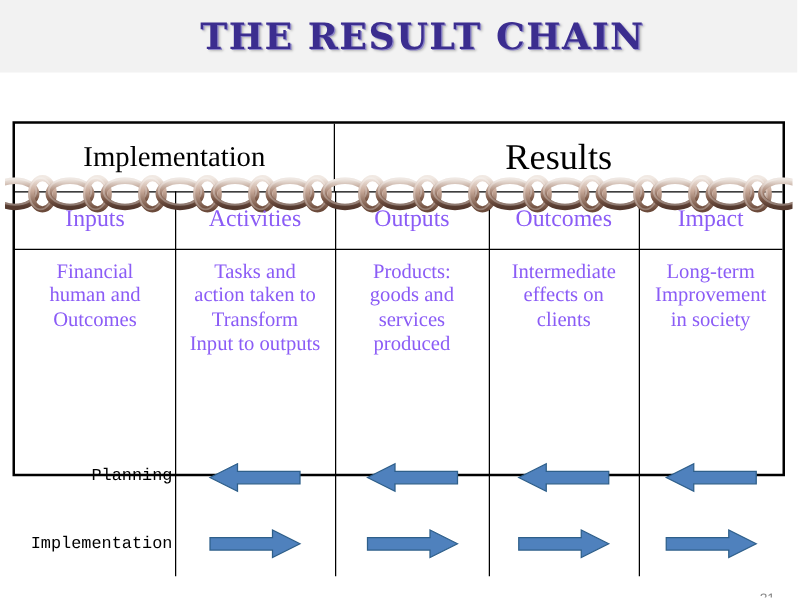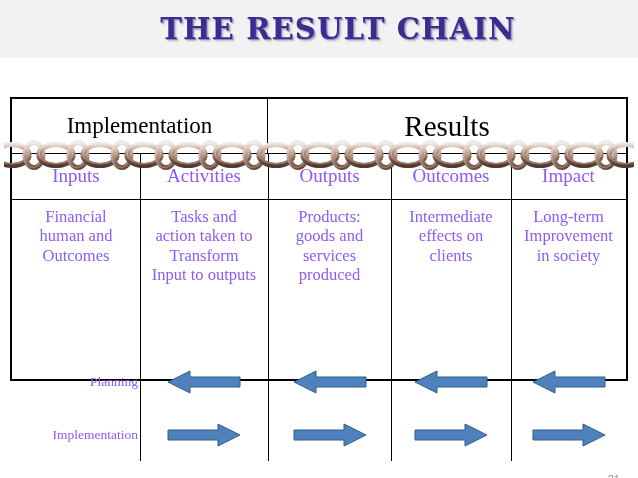--- a/index.html
+++ b/index.html
@@ -141,23 +141,23 @@
     position: absolute;
     left: -8px;
     top: 40px;
     width: 630px;
     height: 32px;
     pointer-events: none;
   }
 
   
   .arrow-row-label {
-    font-family: Liberation Serif, serif;
+    font-family: Liberation Mono, monospace;
     font-size: 13.5px;
-    color: #8b5cf6;
+    color: #000000;
     justify-content: flex-end;
     padding-right: 2px;
     padding-left: 40px;
   }
   .arrow-cell {
     display: flex;
     align-items: center;
     justify-content: center;
   }
   .arrow-svg { display: block; }

